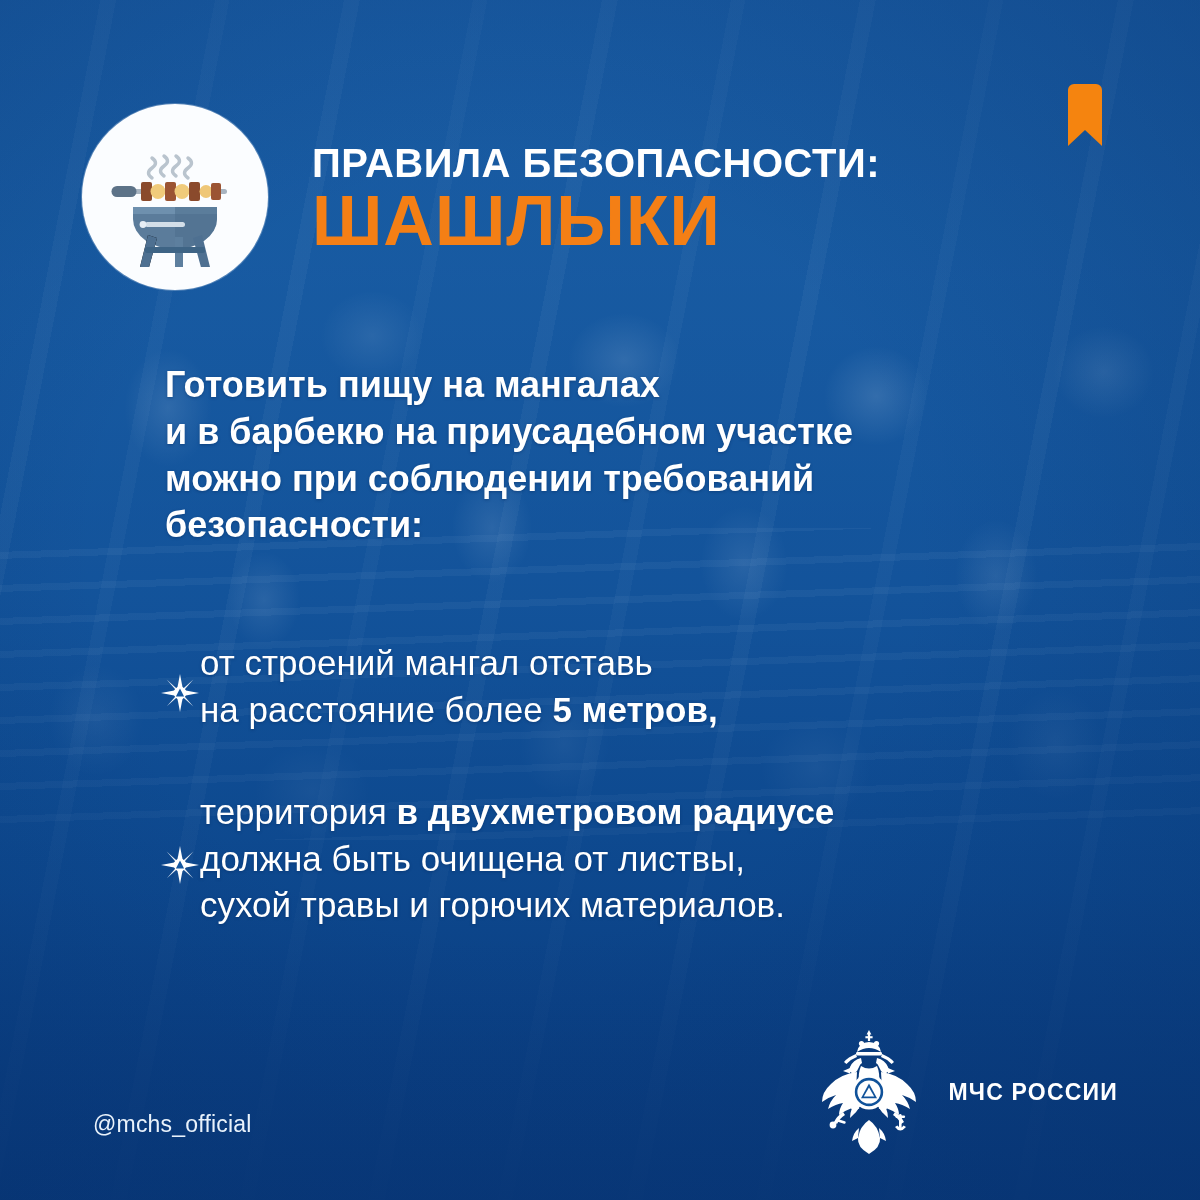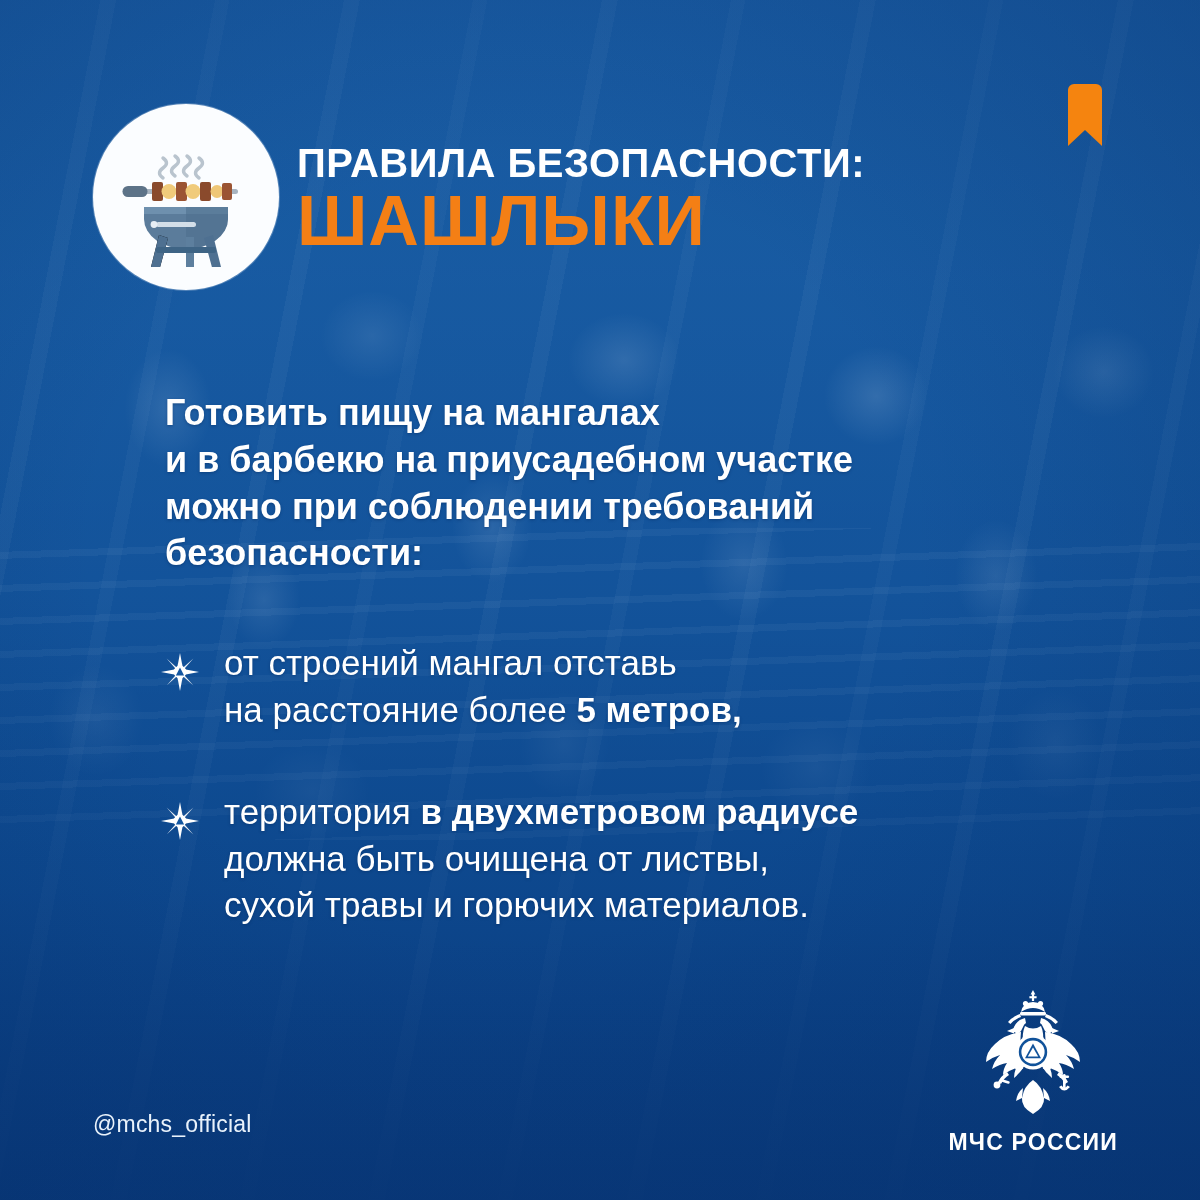--- a/index.html
+++ b/index.html
@@ -96,25 +96,25 @@
   .bg-vignette {
     position: absolute;
     inset: 0;
     background: radial-gradient(ellipse 86% 80% at 42% 46%,
                 rgba(0,0,0,0) 40%, rgba(6,46,104,.38) 100%);
   }
 
   
   .header {
     position: absolute;
-    left: 93px;
+    left: 82px;
     top: 104px;
     display: flex;
     align-items: center;
-    gap: 18px;
+    gap: 44px;
     z-index: 5;
     justify-content: flex-end;
   }
 
   .logo-circle {
     width: 186px;
     height: 186px;
     border-radius: 50%;
     background: #FBFDFF;
     flex: 0 0 auto;
@@ -159,36 +159,34 @@
     position: absolute;
     left: 165px;
     top: 362px;
     width: 880px;
     color: #FFFFFF;
     font-size: 36px;
     font-weight: bold;
     line-height: 1.30;
     z-index: 5;
     text-shadow: 0 1px 3px rgba(4,40,92,.45);
-    margin-top: 28px;
   }
   .intro .ln { display: block; white-space: nowrap; }
 
   .bullets {
     position: absolute;
     left: 160px;
     top: 640px;
     width: 920px;
     z-index: 5;
   }
 
   .bullet {
     display: flex;
-    align-items: flex-start;
-    gap: 24px;
+    align-items: center;
     margin-bottom: 56px;
   }
   .bullet:last-child { margin-bottom: 12px; }
 
   .bullet-marker {
     flex: 0 0 auto;
     width: 40px;
     height: 40px;
     margin-top: 12px;
     line-height: 0;
@@ -213,21 +211,20 @@
     letter-spacing: .2px;
     z-index: 5;
   }
 
   .mchs-logo {
     position: absolute;
     right: 82px;
     bottom: 44px;
     z-index: 5;
     display: flex;
-    flex-direction: column;
     align-items: center;
     gap: 13px;
   }
   .mchs-caption {
     color: #FFFFFF;
     font-size: 23px;
     font-weight: bold;
     letter-spacing: 1.2px;
   }
 </style>

